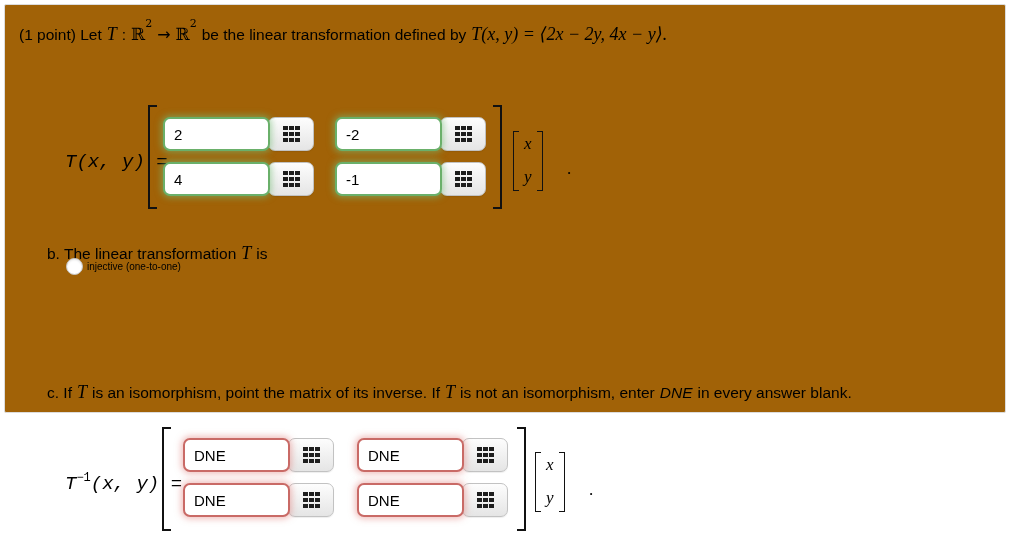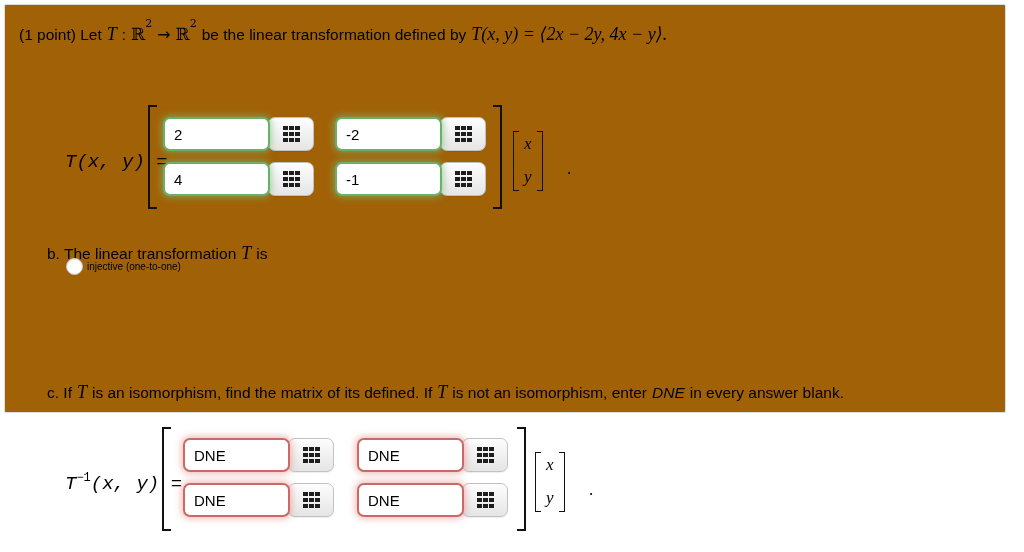--- a/index.html
+++ b/index.html
@@ -124,21 +124,21 @@
   </div>
 
   <div id="options">
     <div class="opt">
       <span class="radio"></span>
       <span class="olabel">injective (one-to-one)</span>
     </div>
   </div>
 
   <div class="line" style="left:42px; top:375px;">
-    <span class="sans mr">c. If</span><span class="math">T</span><span class="sans mx">is an isomorphism, find the matrix of its defined. If</span><span class="math">T</span><span class="sans mx">is not an isomorphism, enter</span><span class="sans it-sans">DNE</span><span class="sans ml">in every answer blank.</span>
+    <span class="sans mr">c. If</span><span class="math">T</span><span class="sans mx">is an isomorphism, point the matrix of its inverse. If</span><span class="math">T</span><span class="sans mx">is not an isomorphism, enter</span><span class="sans it-sans">DNE</span><span class="sans ml">in every answer blank.</span>
   </div>
 
   <div class="mblock" id="matrix-c" style="left:60px; top:417px; width:560px; height:118px;">
     <span class="mlabel" style="top:42px;"><span>T</span><sup>−1</sup><span>(x, y) =</span></span>
     <div class="brk l" style="left:97px; top:5px; height:104px;"></div>
     <div class="cells" style="left:118px; top:16px;">
       <div class="entry bad">
         <input value="DNE" style="">
         <div class="ebtn">
             <span class="gicon"></span>

